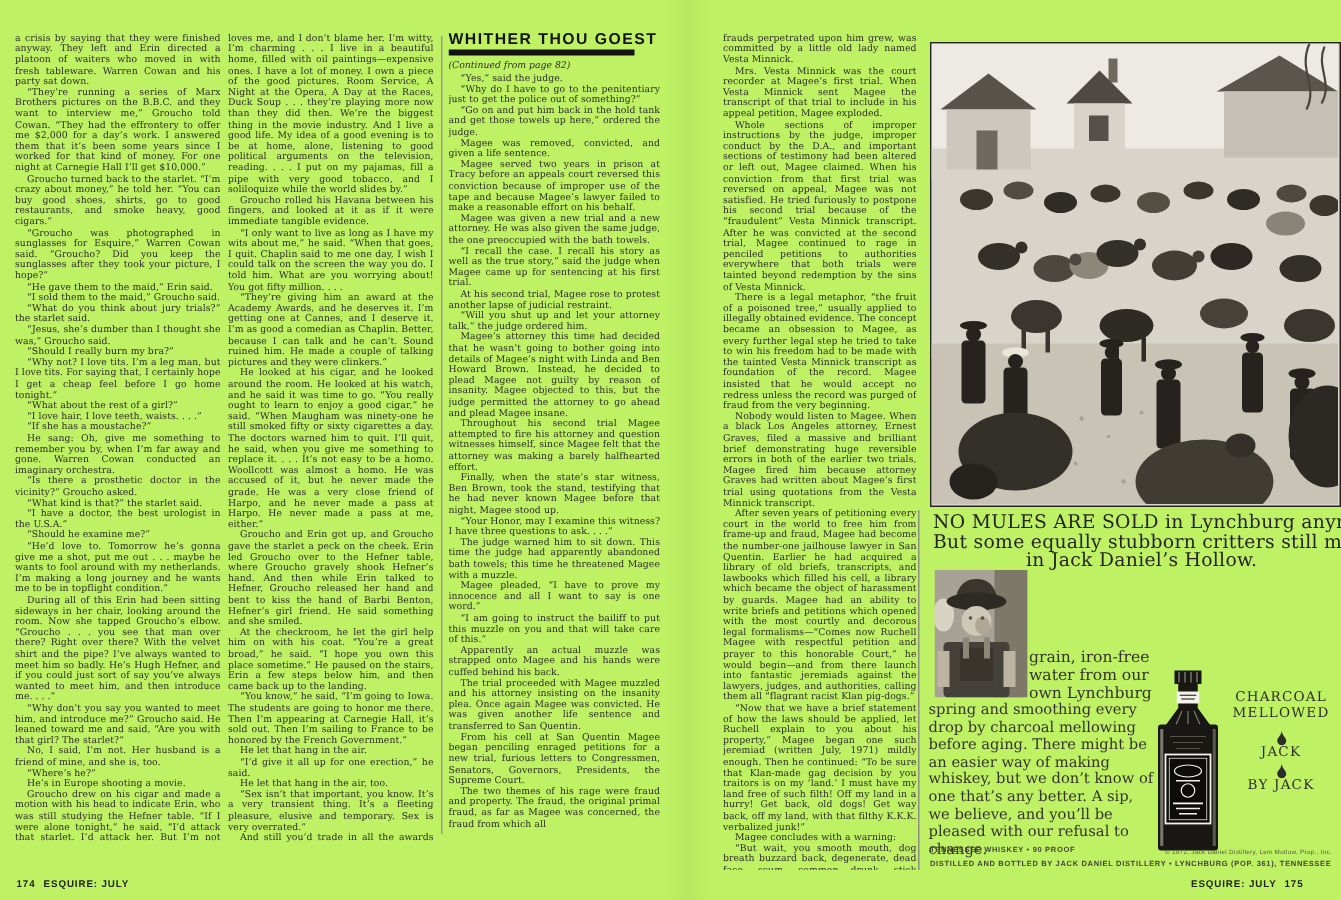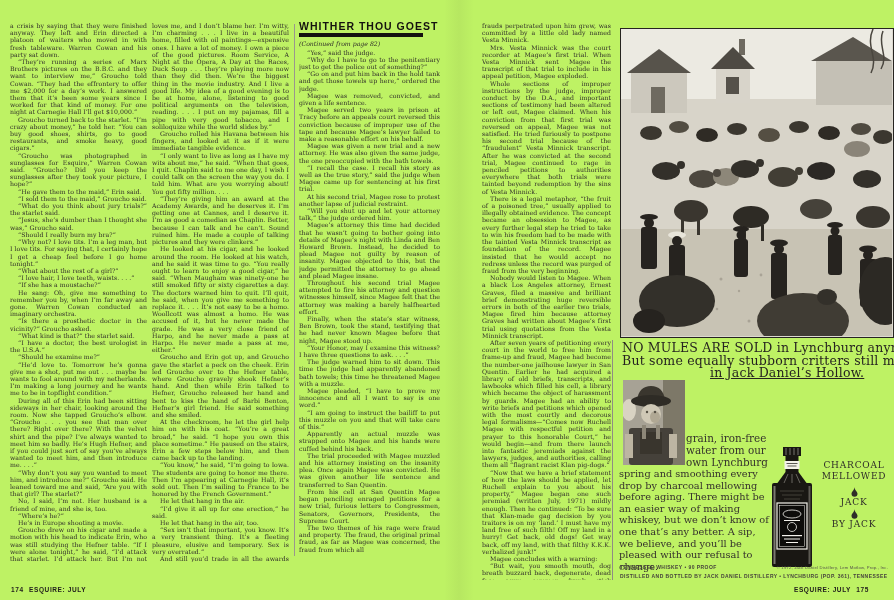--- a/index.html
+++ b/index.html
@@ -22,21 +22,21 @@
   .folio .num{margin:0 3px;}
   .gutter{position:absolute;left:444px;top:0;width:30px;height:600px;
           background:linear-gradient(90deg,rgba(0,0,0,0) 0%,rgba(60,55,45,0.06) 50%,rgba(0,0,0,0) 100%);}
   
   .ad{position:absolute;left:612px;top:22px;width:282px;height:566px;}
   .ad-rule{position:absolute;left:0;top:318px;width:1px;height:240px;background:#8f8c85;}
   .ad-photo{position:absolute;left:8px;top:6px;width:274px;height:310px;border:1.5px solid #262420;
             box-sizing:border-box;background:#ddd9d0;}
   .ad-headline{position:absolute;left:10px;top:320px;width:272px;font-size:12.5px;line-height:12.5px;
                color:#262420;letter-spacing:0.2px;white-space:nowrap;}
-  .ad-headline .l3{margin-left:88px;text-decoration:underline;}
+  .ad-headline .l3{margin-left:62px;}
   .man-photo{position:absolute;left:11px;top:358px;width:62px;height:85px;}
   .ad-copy{color:#35322c;}
   .seg1{position:absolute;left:74px;top:368px;width:208px;font-size:10.4px;line-height:12.2px;}
   .seg2{position:absolute;left:74px;top:410px;width:86px;font-size:10.4px;line-height:12.2px;}
   .seg3{position:absolute;left:7px;top:446px;width:150px;font-size:9.8px;line-height:11.6px;}
   .bottle{position:absolute;left:152px;top:412px;width:56px;height:148px;}
   .charcoal{position:absolute;left:203px;top:438px;width:78px;text-align:center;
             font-size:9px;letter-spacing:0.8px;color:#2f2d29;line-height:11px;}
   .charcoal .gap{height:4px;}
   .drop-wrap{height:11px;display:flex;justify-content:center;align-items:center;}

